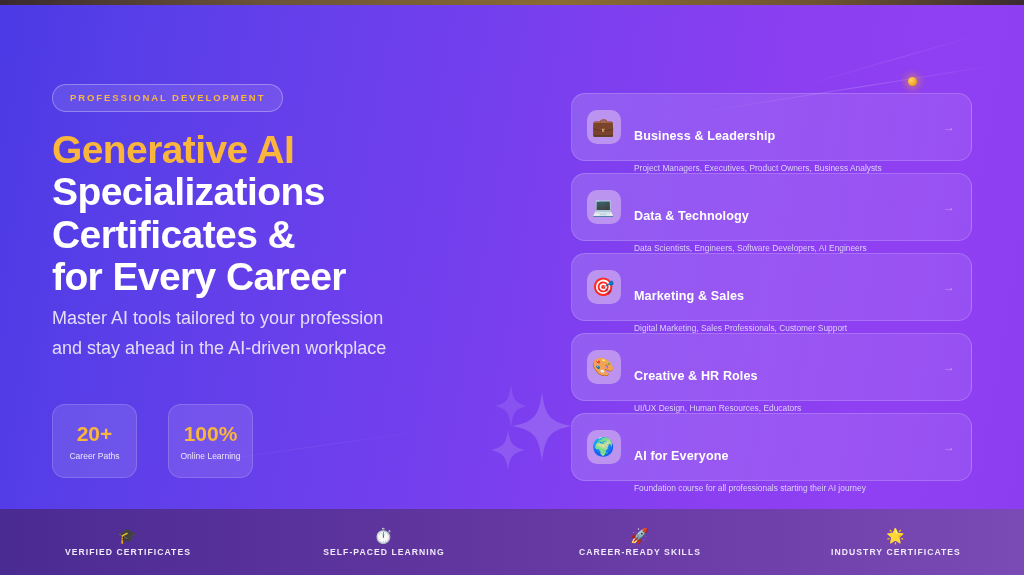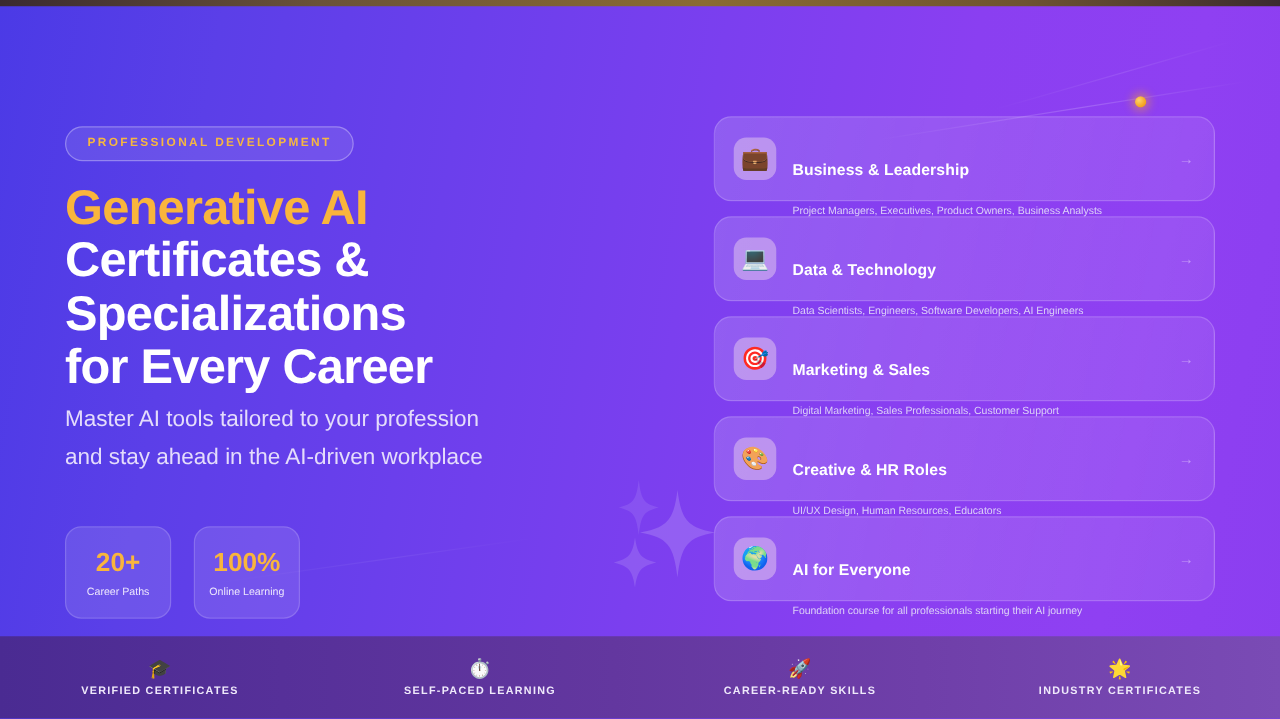--- a/index.html
+++ b/index.html
@@ -40,36 +40,36 @@
   .streak.s3 { width:260px; top:448px; left:170px; transform:rotate(-8deg); opacity:.35; }
   #gold-dot {
     position:absolute; left:908px; top:77px; width:9px; height:9px; border-radius:50%;
     background:radial-gradient(circle at 35% 35%, #ffd36a 0%, #f5a623 60%, #e3901a 100%);
     box-shadow:0 0 7px 3px rgba(245,166,35,.45);
     z-index:5;
   }
   #sparkles { position:absolute; left:480px; top:378px; width:120px; height:100px; z-index:2; opacity:.30; }
 
   
-  #left { position:absolute; left:52px; top:17px; width:470px; z-index:10; }
+  #left { position:absolute; left:52px; top:0; width:470px; z-index:10; }
   #badge {
     display:inline-block;
     margin-top:84px;
     padding:7px 17px 8px;
     border-radius:999px;
     border:1px solid rgba(255,255,255,.30);
     background:rgba(255,255,255,.10);
     color:#f6b740;
     font-size:9.5px; font-weight:bold; letter-spacing:1.9px;
   }
   #headline { margin-top:17px; font-size:39px; line-height:1.085; font-weight:bold; color:#ffffff; letter-spacing:-.6px; }
   #headline .gold { color:#f9b53c; display:block; }
   #headline .w { display:block; }
   #subtitle { margin-top:6px; font-size:18px; line-height:1.66; color:#e4dcfb; font-weight:400; }
-  #stats { margin-top:40px; display:flex; gap:18px; }
+  #stats { margin-top:40px; display:flex; gap:31px; }
   .stat {
     width:85px; height:74px; border-radius:13px;
     background:rgba(255,255,255,.11);
     border:1px solid rgba(255,255,255,.16);
     display:flex; flex-direction:column; align-items:center; justify-content:center; gap:5px;
   }
   .stat-value { font-size:21px; font-weight:bold; color:#f9b53c; }
   .stat-label { font-size:8.5px; color:#ece6fd; font-weight:500; }
 
   
@@ -121,22 +121,22 @@
     <path d="M28 52 C30 66 33 69 45 72 C33 75 30 78 28 92 C26 78 23 75 11 72 C23 69 26 66 28 52 Z" fill="#ffffff" opacity="0.45"></path>
     <path d="M31 6 C33 22 35 25 47 28 C35 31 33 34 31 50 C29 34 27 31 15 28 C27 25 29 22 31 6 Z" fill="#ffffff" opacity="0.33"></path>
   </svg>
 
   <div id="left">
 
     <div id="badge">PROFESSIONAL DEVELOPMENT</div>
 
     <h1 id="headline">
       <span class="gold">Generative AI</span>
+      <span class="w">Specializations</span>
       <span class="w">Certificates &amp;</span>
-      <span class="w">Specializations</span>
       <span class="w">for Every Career</span>
     </h1>
 
     <p id="subtitle">
       <span>Master AI tools tailored to your profession</span><br>
       <span>and stay ahead in the AI-driven workplace</span>
     </p>
 
     <div id="stats">
       <div class="stat">

